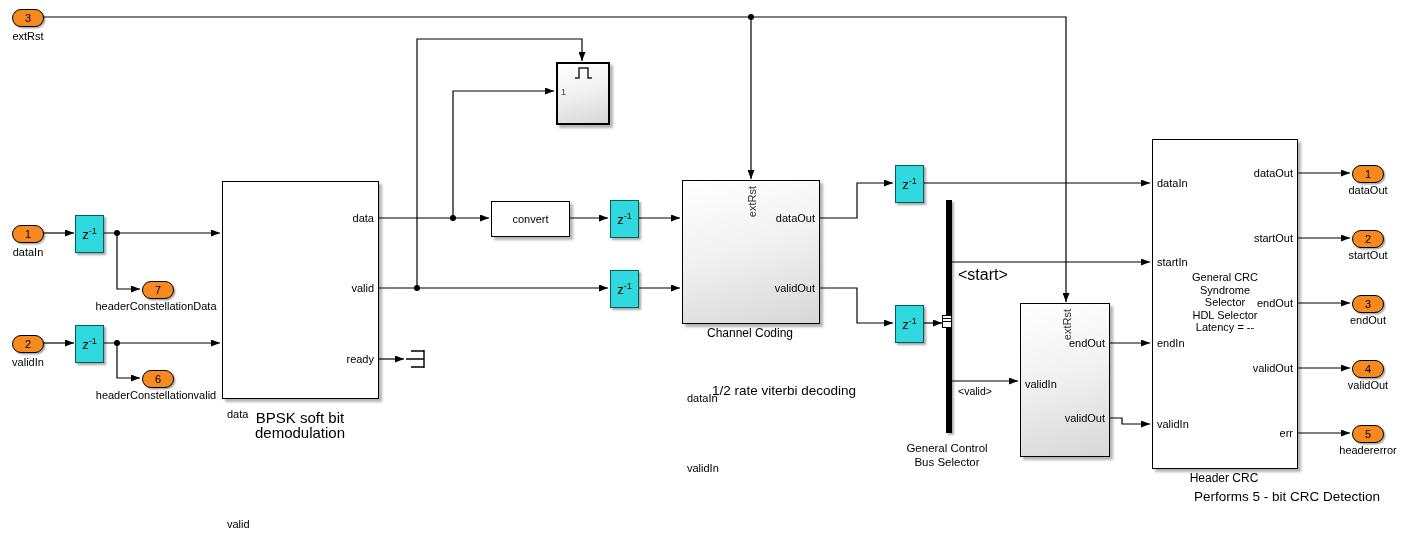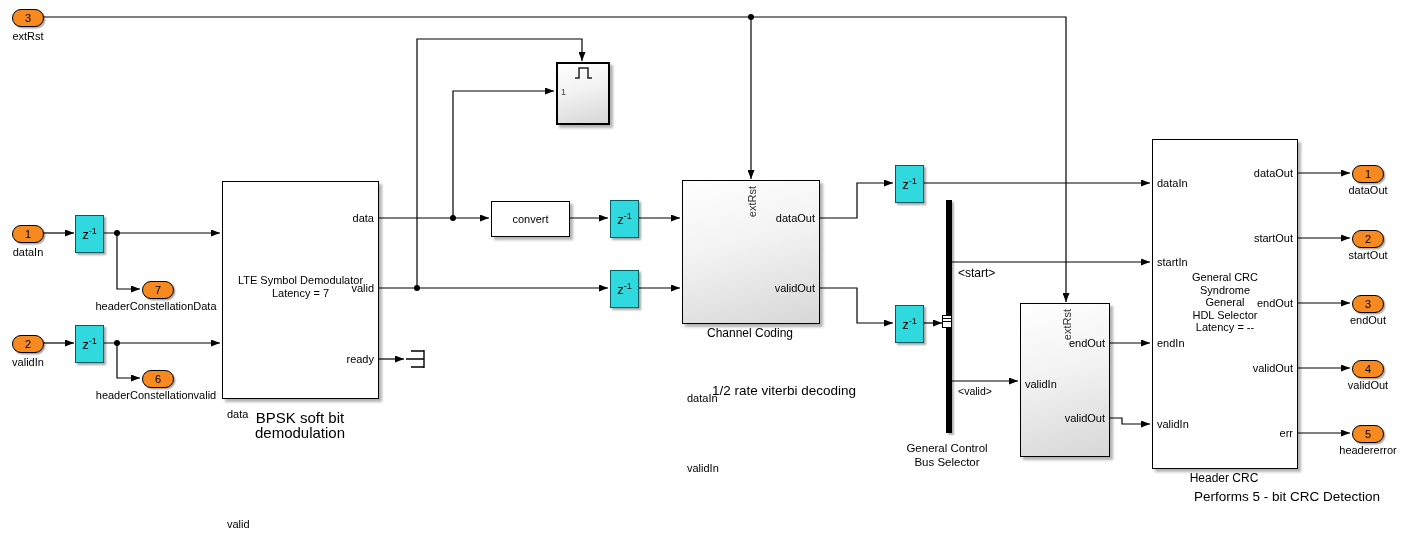--- a/index.html
+++ b/index.html
@@ -154,24 +154,20 @@
   <div class="delay" style="left: 895px; top: 305px; background: rgb(47, 217, 222);">
     <span><span>z</span><sup>-1</sup></span>
   </div>
 
   <div class="block" style="left:222px;top:181px;width:155px;height:216px">
     <span class="pin pin-left" style="top:226px">data</span>
     <span class="pin pin-left" style="top:336px">valid</span>
     <span class="pin pin-right" style="top:30px">data</span>
     <span class="pin pin-right" style="top:100px">valid</span>
     <span class="pin pin-right" style="top:171px">ready</span>
-    <div class="body-text" style="top:92px">
-      <div>LTE Symbol Demodulator</div>
-      <div>Latency = 7</div>
-    </div>
   </div>
   <div class="caption" style="left:300px;top:410px">
     <div>BPSK soft bit</div>
     <div>demodulation</div>
   </div>
 
   <div class="block grad" style="left:556px;top:62px;width:50px;height:59px;border-width:2.5px">
     <svg class="pulse-svg" width="20" height="12">
       <path d="M1,11 H5 V1 H14 V11 H18" stroke="#222" stroke-width="1.5" fill="none"></path>
     </svg>
@@ -191,21 +187,21 @@
   </div>
   <div class="caption" style="left:750px;top:326px;font-size:12px">Channel Coding</div>
   <div class="annotation" style="left:673px;top:383px">1/2 rate viterbi decoding</div>
 
   <div class="busbar">
     <div class="busport">
       <div class="busline"></div>
       <div class="busline"></div>
     </div>
   </div>
-  <div class="port-label" style="left:974px;top:266px;transform:none;text-align:left;left:958px;font-size:12px">&lt;start&gt;</div>
+  <div class="port-label" style="left:974px;top:266px;transform:none;text-align:left;left:958px;font-size:16px">&lt;start&gt;</div>
   <div class="port-label" style="transform:none;text-align:left;left:958px;top:385px;font-size:10.5px">&lt;valid&gt;</div>
   <div class="caption" style="left:947px;top:441px;font-size:11.5px;line-height:14px">
     <div>General Control</div>
     <div>Bus Selector</div>
   </div>
 
   <div class="block grad" style="left:1020px;top:303px;width:88px;height:152px">
     <span class="pin-rot" style="left:40px;top:5px">extRst</span>
     <span class="pin pin-left" style="top:74px">validIn</span>
     <span class="pin pin-right" style="top:33px">endOut</span>
@@ -218,21 +214,21 @@
     <span class="pin pin-left" style="top:197px">endIn</span>
     <span class="pin pin-left" style="top:278px">validIn</span>
     <span class="pin pin-right" style="top:27px">dataOut</span>
     <span class="pin pin-right" style="top:92px">startOut</span>
     <span class="pin pin-right" style="top:157px">endOut</span>
     <span class="pin pin-right" style="top:222px">validOut</span>
     <span class="pin pin-right" style="top:287px">err</span>
     <div class="body-text" style="top:131px">
       <div>General CRC</div>
       <div>Syndrome</div>
-      <div>General</div>
+      <div>Selector</div>
       <div>HDL Selector</div>
       <div>Latency = --</div>
     </div>
   </div>
   <div class="caption" style="left:1224px;top:471px;font-size:12px">Header CRC</div>
   <div class="annotation" style="left:1155px;top:489px">Performs 5 - bit CRC Detection</div>
 
   <div class="port-oval" style="left: 1352px; top: 165px; background: rgb(246, 137, 31);">1</div>
   <div class="port-label" style="left:1368px;top:184px">dataOut</div>
 

